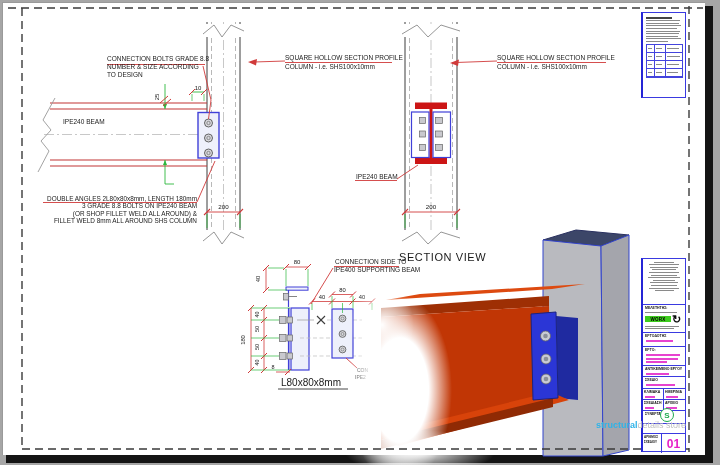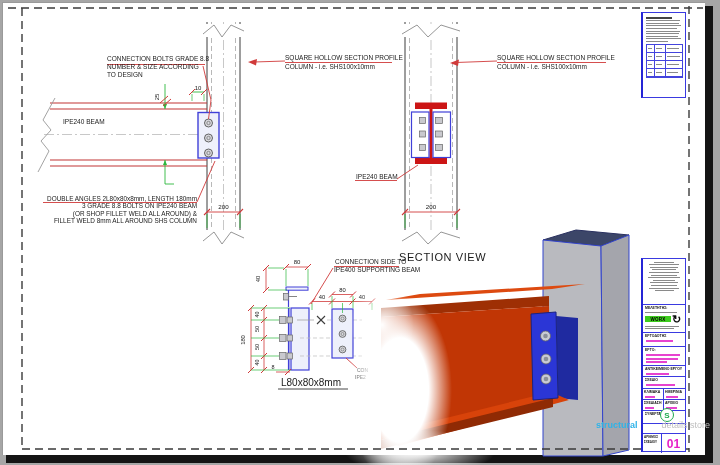--- a/index.html
+++ b/index.html
@@ -28,21 +28,21 @@
   .worx-row{display:flex;align-items:center;gap:1px;margin-top:1px;}
   .worx-bar{background:#3ecc1e;height:6px;flex:0 0 26px;display:flex;align-items:center;justify-content:center;}
   .worx-txt{font-size:4.5px;font-weight:bold;color:#000;letter-spacing:.3px;}
   .recycle{font-size:11px;line-height:10px;color:#0a0a0a;font-weight:bold;}
   .num-row{display:flex;height:19px;}
   .num-left{flex:0 0 16px;border-right:1px solid #3a3ae0;padding:1px;}
   .num-val{flex:1;display:flex;align-items:center;justify-content:center;
            color:#e61fc8;font-weight:bold;font-size:12px;}
   .watermark{position:absolute;left:596px;top:420px;z-index:6;white-space:nowrap;font-size:9px;}
   .wm1{color:#2fb3e8;font-weight:bold;}
-  .wm2{color:#bfbfbf;padding-left:24px;}
+  .wm2{color:#bfbfbf;}
   .sbadge{position:absolute;left:660px;top:408px;z-index:6;width:12px;height:12px;border:1.5px solid #1faa4e;
           border-radius:50%;background:#fff;color:#1faa4e;font-size:8px;font-weight:bold;
           display:flex;align-items:center;justify-content:center;}
 </style>
 </head>
 <body>
 
 <div class="stage">
   <div class="paper"></div>
   <div class="shadow-r"></div>

